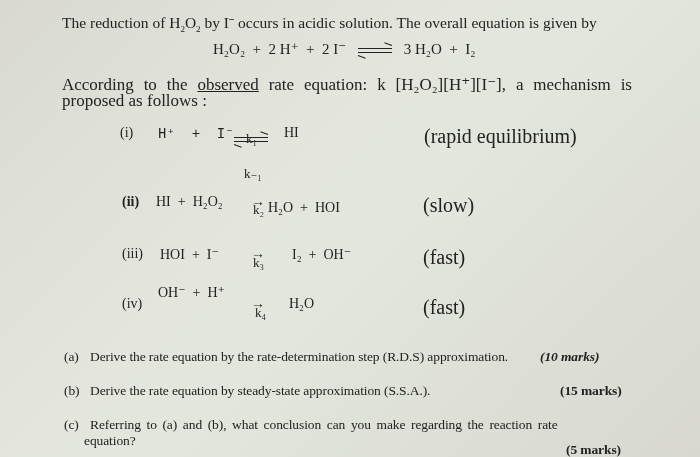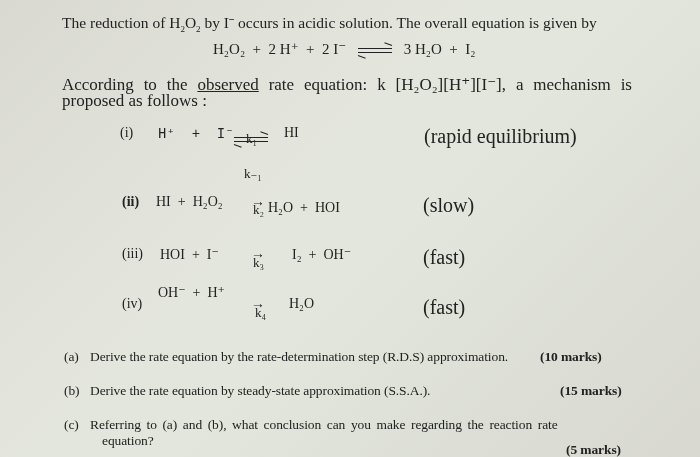--- a/index.html
+++ b/index.html
@@ -77,27 +77,27 @@
   <span class="abs step" style="left:158px; top:284px; white-space:pre;">OH⁻  +  H⁺</span>
   <span class="abs k" style="left:255px; top:281px;">k₄</span>
   <span class="abs step" style="left:251px; top:296px;">→</span>
   <span class="abs step" style="left:283px; top:296px;margin-left:6px;">H₂O</span>
   <span class="abs note" style="left:423px; top:296px;">(fast)</span>
 </div>
 
 <div>
   <span class="abs q" style="left:64px; top:349px;">(a)</span>
   <span class="abs q" style="left:90px; top:349px;">Derive the rate equation by the rate-determination step (R.D.S) approximation.</span>
-  <span class="abs q" style="left:540px; top:349px;"><b>(10 marks)</b></span>
+  <span class="abs q" style="left:540px; top:349px;font-style:italic;"><b>(10 marks)</b></span>
 </div>
 
 <div>
   <span class="abs q" style="left:64px; top:383px;">(b)</span>
   <span class="abs q" style="left:90px; top:383px;">Derive the rate equation by steady-state approximation (S.S.A.).</span>
   <span class="abs q" style="left:560px; top:383px;"><b>(15 marks)</b></span>
 </div>
 
 <div>
   <span class="abs q" style="left:64px; top:417px;">(c)</span>
   <span class="abs q" style="left:90px; top:417px; word-spacing:2.4px;">Referring to (a) and (b), what conclusion can you make regarding the reaction rate</span>
-  <span class="abs q" style="left:102px; top:433px;">equation?</span>
+  <span class="abs q" style="left:84px; top:433px;">equation?</span>
   <span class="abs q" style="left:566px; top:442px;"><b>(5 marks)</b></span>
 </div>
 
 </body></html>

